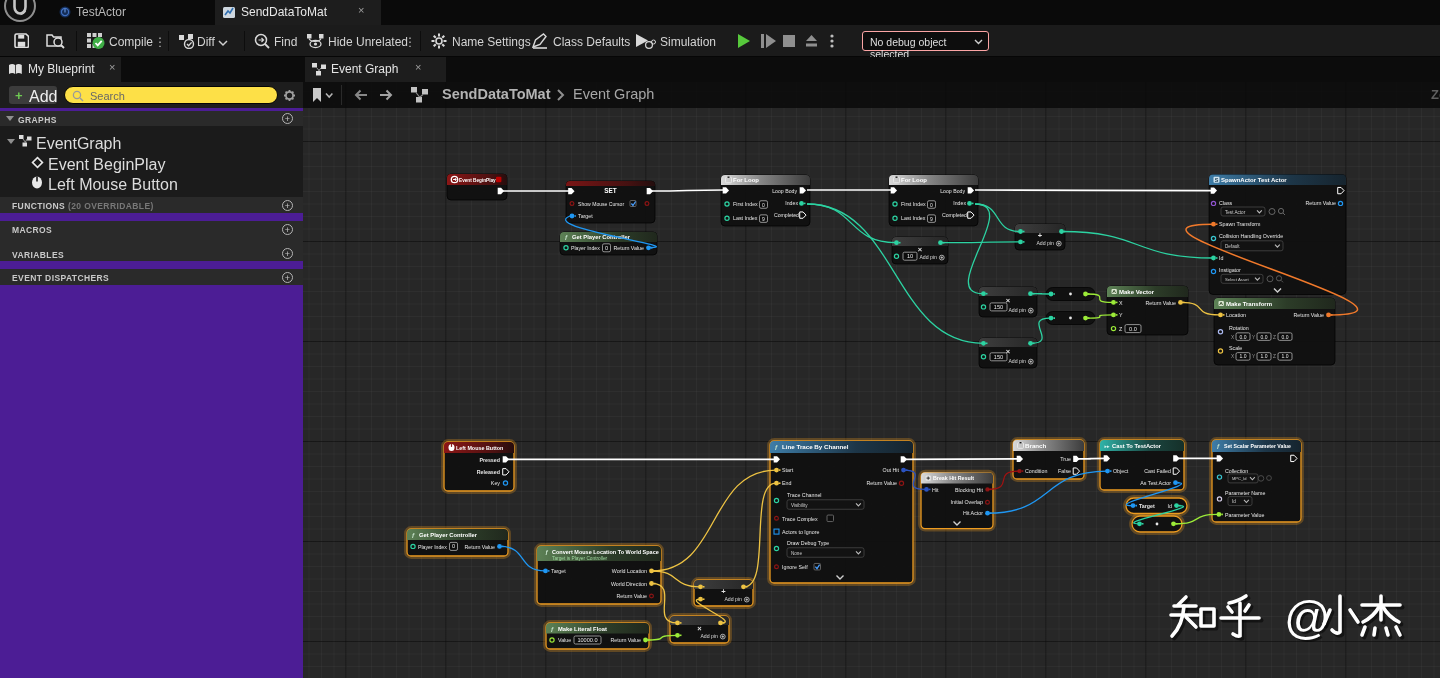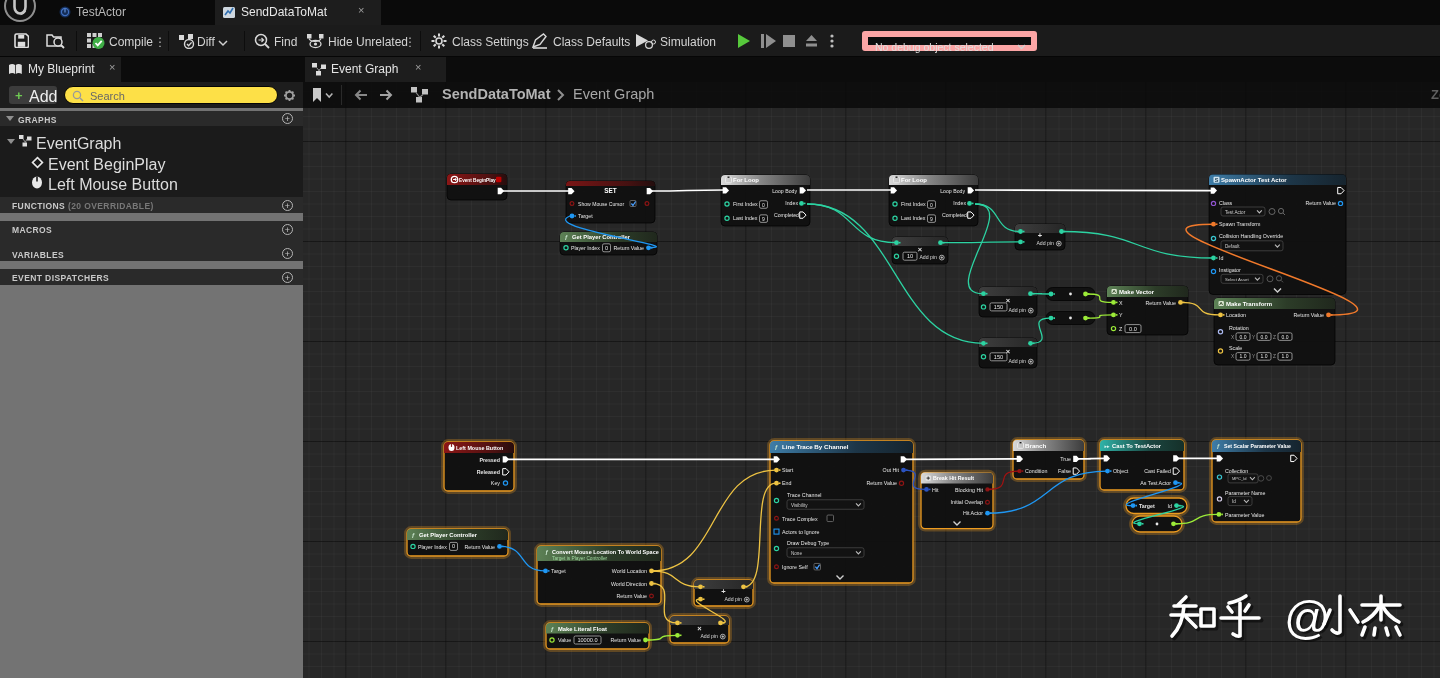--- a/index.html
+++ b/index.html
@@ -1,21 +1,21 @@
 <!DOCTYPE html>
 <html><head><meta charset="utf-8"><style>
 *{margin:0;padding:0;box-sizing:border-box}
 html,body{width:1440px;height:678px;overflow:hidden;background:#141414;
 font-family:"Liberation Sans",sans-serif;position:relative}
 .abs{position:absolute}
 #topbar{left:0;top:0;width:1440px;height:25px;background:#0a0a0a}
 #toolbar{left:0;top:25px;width:1440px;height:32px;background:#1b1b1b;border-bottom:1px solid #060606}
 #ltabs{left:0;top:57px;width:303px;height:25px;background:#0c0c0c}
 #lsearch{left:0;top:82px;width:303px;height:26px;background:#1d1d1d}
-#lpanel{left:0;top:108px;width:303px;height:570px;background:#737373}
+#lpanel{left:0;top:108px;width:303px;height:570px;background:#4c1d95}
 #gwrap{left:303px;top:57px;width:1137px;height:621px;background:#0c0c0c}
 #grid{left:303px;top:82px;width:1137px;height:596px;background-color:#272727;
 background-image:
 linear-gradient(rgba(8,8,8,0.6) 1px,transparent 1px),
 linear-gradient(90deg,rgba(8,8,8,0.6) 1px,transparent 1px),
 linear-gradient(rgba(255,255,255,0.03) 1px,transparent 1px),
 linear-gradient(90deg,rgba(255,255,255,0.03) 1px,transparent 1px);
 background-size:100px 100px,100px 100px,12.5px 12.5px,12.5px 12.5px;
 background-position:0 -41px,42.5px 0,0 -3.5px,5.5px 0}
 #bcrumb{left:303px;top:82px;width:1137px;height:26px;background:rgba(8,8,8,0.82)}
@@ -113,21 +113,21 @@
         <path d="M9,1.5 l0,3"></path>
         <path d="M9,13.5 l0,3"></path>
         <path d="M1.5,9 l3,0"></path>
         <path d="M13.5,9 l3,0"></path>
         <path d="M3.7,3.7 l2.1,2.1"></path>
         <path d="M12.2,12.2 l2.1,2.1"></path>
         <path d="M12.2,5.8 l2.1,-2.1"></path>
         <path d="M3.7,14.3 l2.1,-2.1"></path>
       </g>
     </svg>
- <div class="tbtxt" style="left:452px">Class Settings</div>
+ <div class="tbtxt" style="left:452px">Name Settings</div>
  <svg class="abs" style="left:531px;top:8px" width="18" height="16">
       <path d="M2,14 l2.5,-7 l8,-6 l2.5,2.5 l-6,8 Z" fill="none" stroke="#d8d8d8" stroke-width="1.4"></path>
       <path d="M2,15 l14,0" stroke="#d8d8d8" stroke-width="1.6"></path>
     </svg>
  <div class="tbtxt" style="left:553px">Class Defaults</div>
  <svg class="abs" style="left:634px;top:7px" width="22" height="18">
       <path d="M2,2 l12,6.5 l-12,6.5 Z" fill="#d8d8d8"></path>
       <circle cx="15" cy="13" r="3.4" fill="#1b1b1b" stroke="#d8d8d8" stroke-width="1.2"></circle>
       <circle cx="19.5" cy="10" r="2" fill="none" stroke="#d8d8d8" stroke-width="1"></circle>
     </svg>
@@ -138,21 +138,21 @@
         <rect x="24" y="1" width="3" height="14"></rect>
         <path d="M29,1 l10,7 l-10,7 Z"></path>
         <rect x="46" y="2" width="12" height="12"></rect>
         <path d="M69,8 l5.5,-6 l5.5,6 Z"></path>
         <rect x="69" y="10.5" width="11" height="3"></rect>
       </g>
   <circle cx="95" cy="3" r="1.6" fill="#bdbdbd"></circle>
       <circle cx="95" cy="8" r="1.6" fill="#bdbdbd"></circle>
       <circle cx="95" cy="13" r="1.6" fill="#bdbdbd"></circle>
  </svg>
- <div class="abs" style="left:862px;top:6px;width:175px;height:20px;background:#0d0d0d;border:6px solid #fca5a5;border-radius:3px">
+ <div class="abs" style="left:862px;top:6px;width:127px;height:20px;background:#0d0d0d;border:1px solid #fca5a5;border-radius:3px">
   <span style="position:absolute;left:7px;top:3.5px;font-size:10.5px;color:#dfdfdf">No debug object selected</span>
   <svg style="position:absolute;right:5px;top:7px" width="9" height="6">
         <path d="M1,1 l3.5,3.5 L8,1" stroke="#cfcfcf" stroke-width="1.4" fill="none"></path>
       </svg>
  </div>
 </div>
 
 <div class="abs" id="ltabs">
  <div class="abs" style="left:0;top:0;width:121px;height:25px;background:#1d1d1d"></div>
  <svg class="abs" style="left:8px;top:6px" width="15" height="13">

